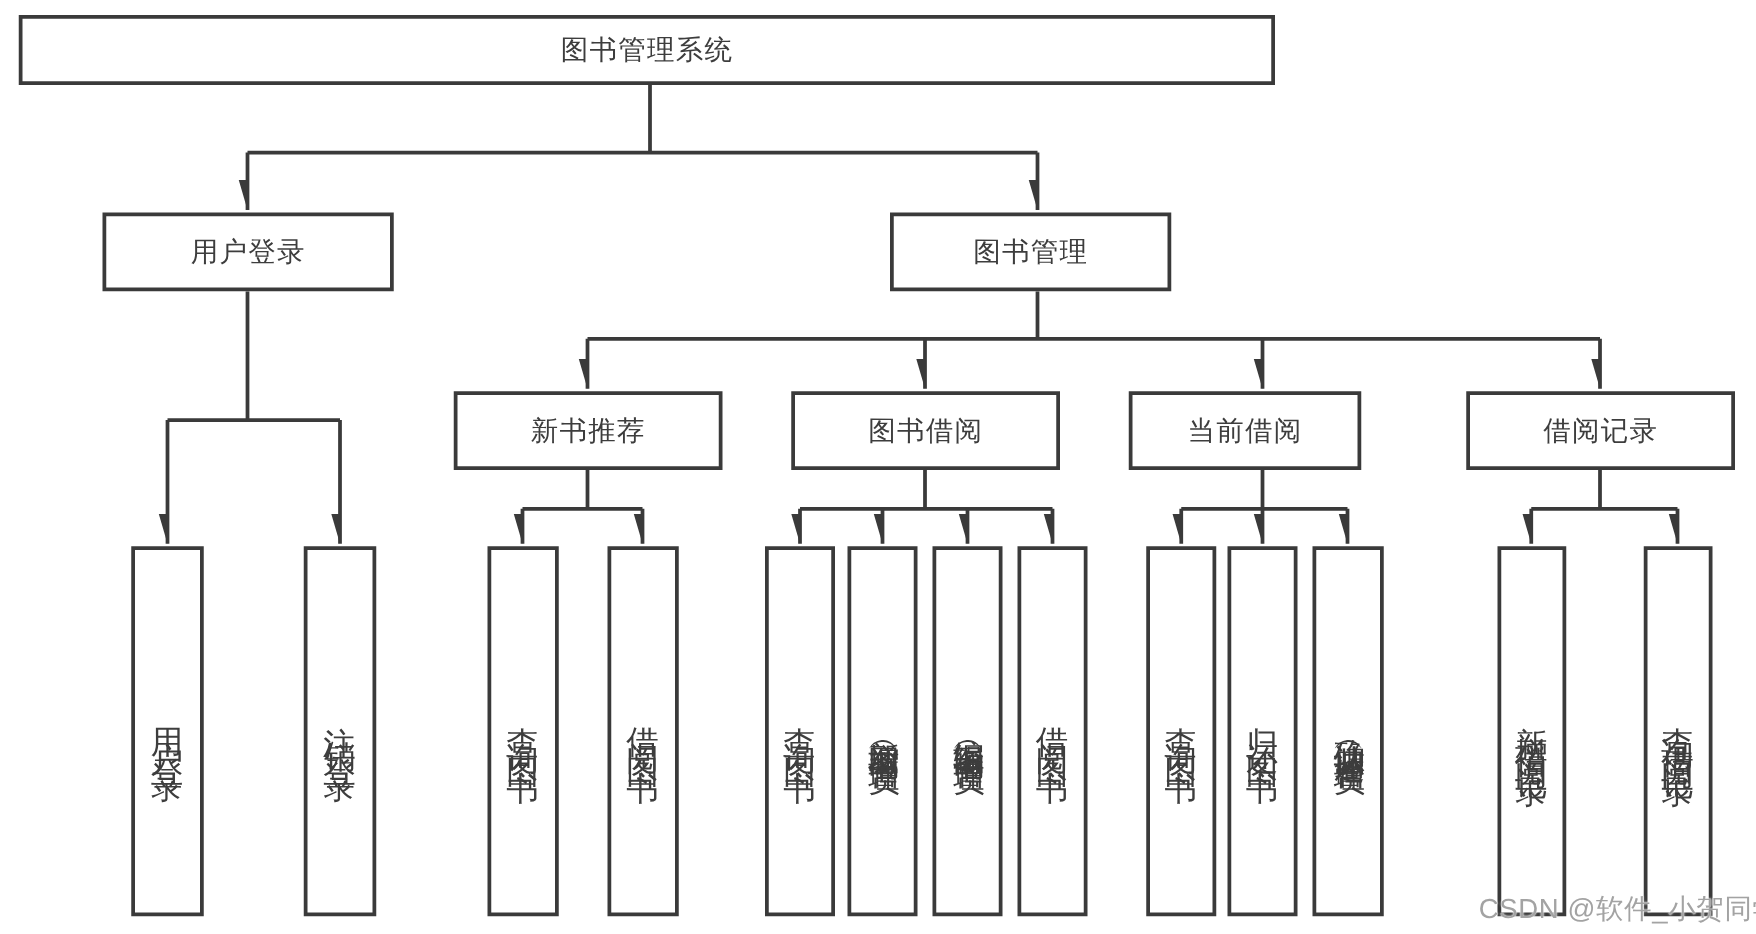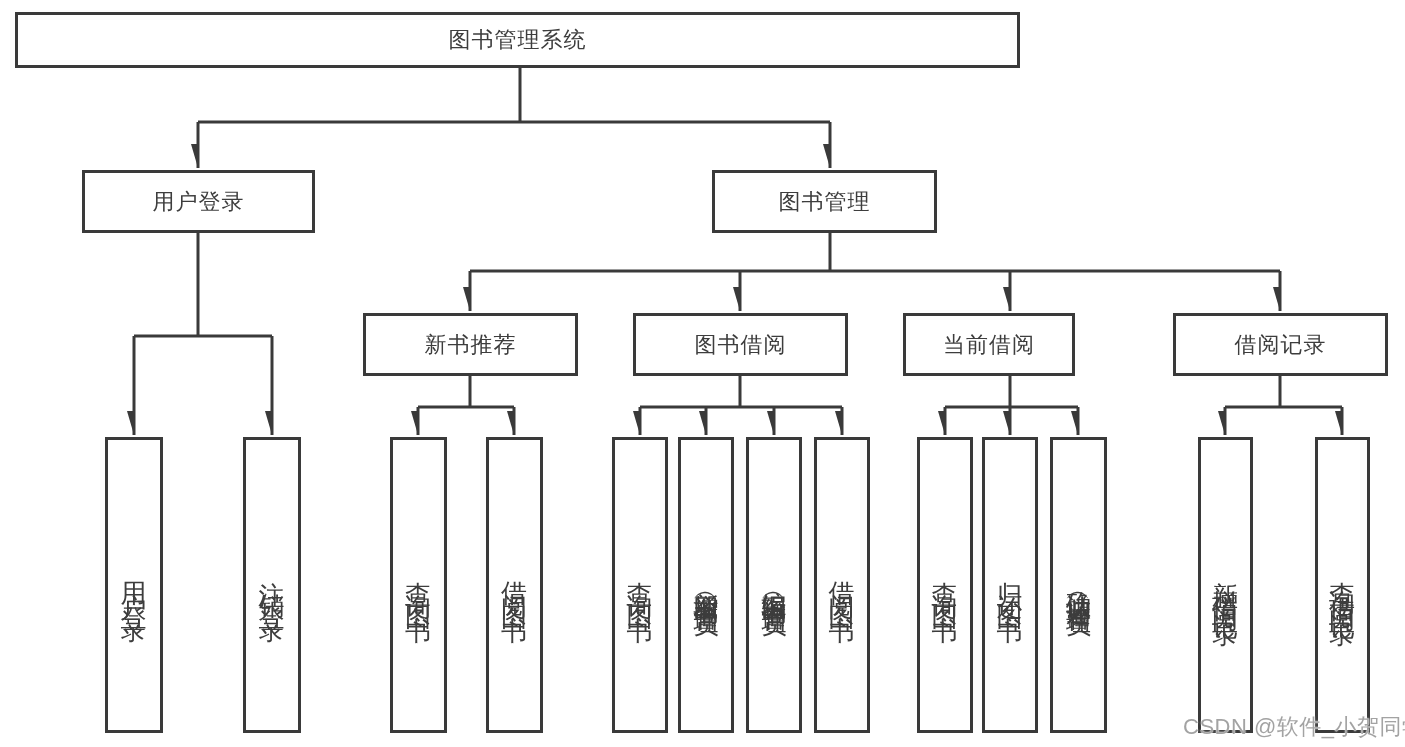--- a/index.html
+++ b/index.html
@@ -124,21 +124,21 @@
   <div class="box hbox" style="left:712px; top:170px; width:225px; height:63px;">
     <span>图书管理</span>
   </div>
 
   <div class="box hbox" style="left:363px; top:313px; width:215px; height:63px;">
     <span>新书推荐</span>
   </div>
   <div class="box hbox" style="left:633px; top:313px; width:215px; height:63px;">
     <span>图书借阅</span>
   </div>
-  <div class="box hbox" style="left:903px; top:313px; width:172px; height:63px;">
+  <div class="box hbox" style="left:903px; top:313px; width:186px; height:63px;">
     <span>当前借阅</span>
   </div>
   <div class="box hbox" style="left:1173px; top:313px; width:215px; height:63px;">
     <span>借阅记录</span>
   </div>
 
   <div class="box vbox" style="left:105px; top:437px; width:58px; height:296px;">
     <span class="vtext">用户登录</span>
   </div>
   <div class="box vbox" style="left:243px; top:437px; width:58px; height:296px;">

